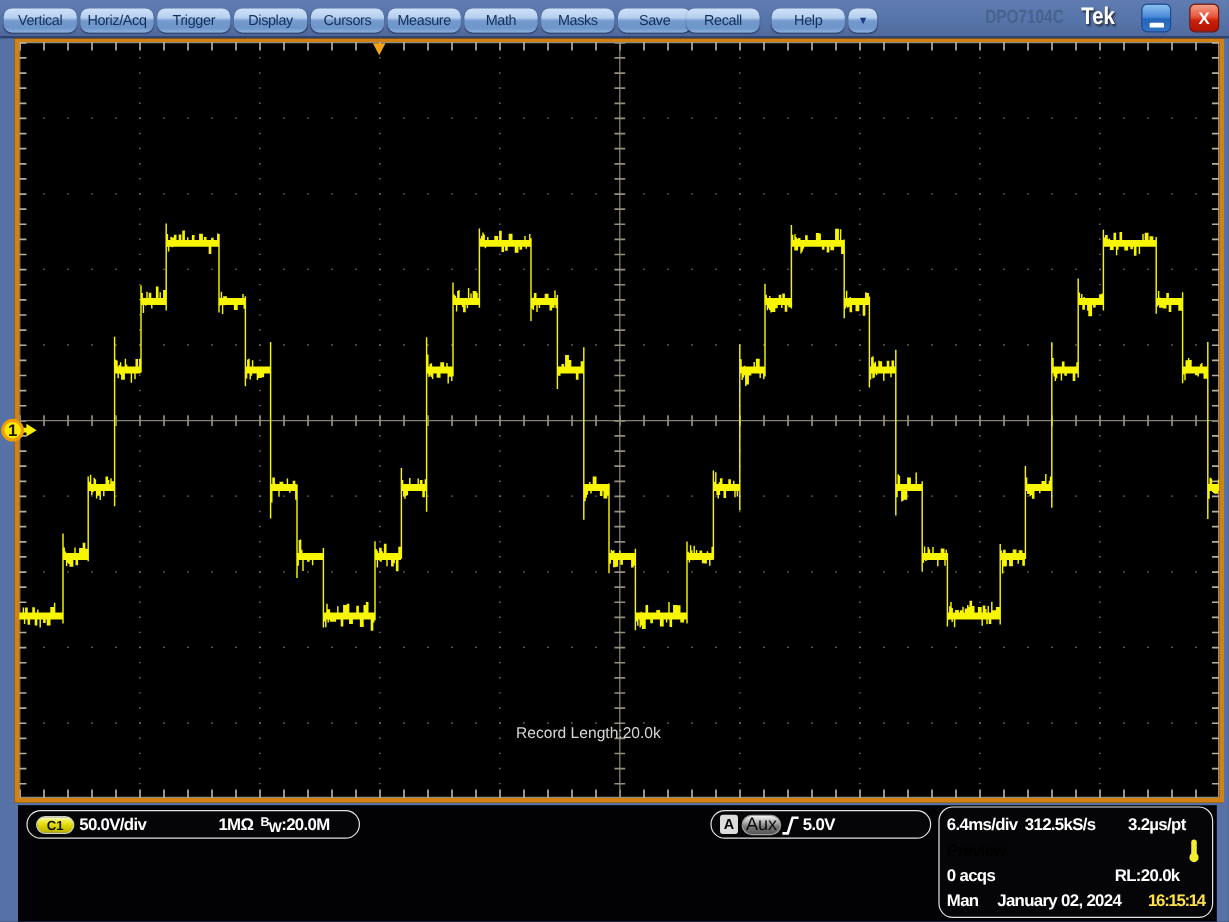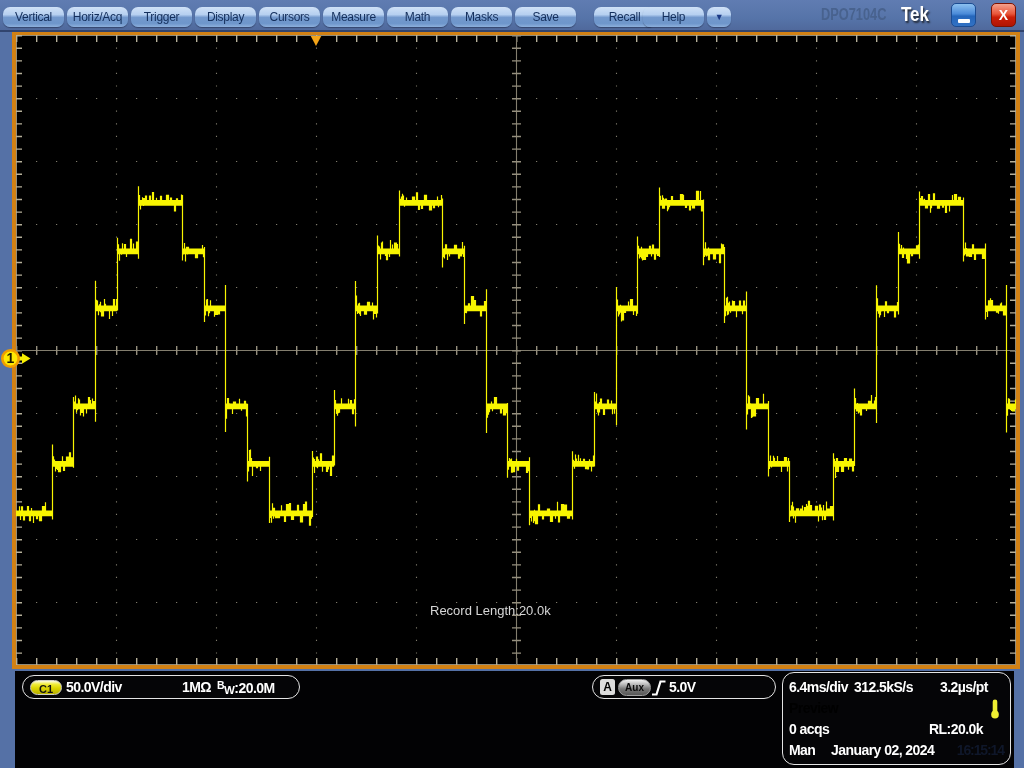--- a/index.html
+++ b/index.html
@@ -22,38 +22,38 @@
 #botpanel { position:absolute; left:15px; top:671px; width:999px; height:97px; background:#020204; }
 .rbox { position:absolute; background:#050507; border:1.5px solid #e4e4e4; border-radius:12px; }
 .wt { position:absolute; color:#fff; font-weight:bold; font-size:14px; white-space:nowrap; letter-spacing:-0.55px; }
 #c1pill { position:absolute; left:30px; top:680px; width:32px; height:15px; border-radius:9px;
   background:linear-gradient(#fbfbe2 0%,#f0ec3a 25%,#ddd600 55%,#b7af00 100%); border:1px solid #cfcfc4;
   color:#111; font-size:11px; font-weight:bold; text-align:center; line-height:16px; }
 #abadge { position:absolute; left:600px; top:679px; width:15px; height:16px; background:#dcdcdc; border-radius:2.5px;
   color:#000; font-weight:bold; font-size:12px; text-align:center; line-height:16px; }
 #auxpill { position:absolute; left:618px; top:679px; width:33px; height:17px; border-radius:9px;
   background:linear-gradient(#f2f2f2 0%,#b9b9b9 30%,#767676 60%,#565656 100%); border:1px solid #9c9c9c;
-  color:#0a0a0a; font-size:10px; font-weight:bold; text-align:center; line-height:16px; }
+  color:#0a0a0a; font-size:15px; font-weight:normal; text-align:center; line-height:16px; }
 #chmark { position:absolute; left:0px; top:344px; }
 #reclen { position:absolute; left:430px; top:603px; width:170px; text-align:left; color:#d6d6d6; font-size:13px; }
 .yel { color:#000000; }
-.org { color:#0f172a; }
+.org { color:#fde047; }
 </style></head><body>
 <div id="page">
   <div id="menubar"></div>
   <div class="mbtn" style="left:3px">Vertical</div>
 <div class="mbtn" style="left:67px">Horiz/Acq</div>
 <div class="mbtn" style="left:131px">Trigger</div>
 <div class="mbtn" style="left:195px">Display</div>
 <div class="mbtn" style="left:259px">Cursors</div>
 <div class="mbtn" style="left:323px">Measure</div>
 <div class="mbtn" style="left:387px">Math</div>
 <div class="mbtn" style="left:451px">Masks</div>
 <div class="mbtn" style="left:515px">Save</div>
-<div class="mbtn" style="left:594px">Recall</div>
+<div class="mbtn" style="left:572px">Recall</div>
 <div class="mbtn" style="left:643px">Help</div>
 <div class="mbtn arrow" style="left:707px;width:24px">▼</div>
   <div id="menuline"></div>
   <div id="dpo">DPO7104C</div>
   <div id="tek">Tek</div>
   <div id="minb">
       <div></div>
     </div>
   <div id="closeb">X</div>
 

